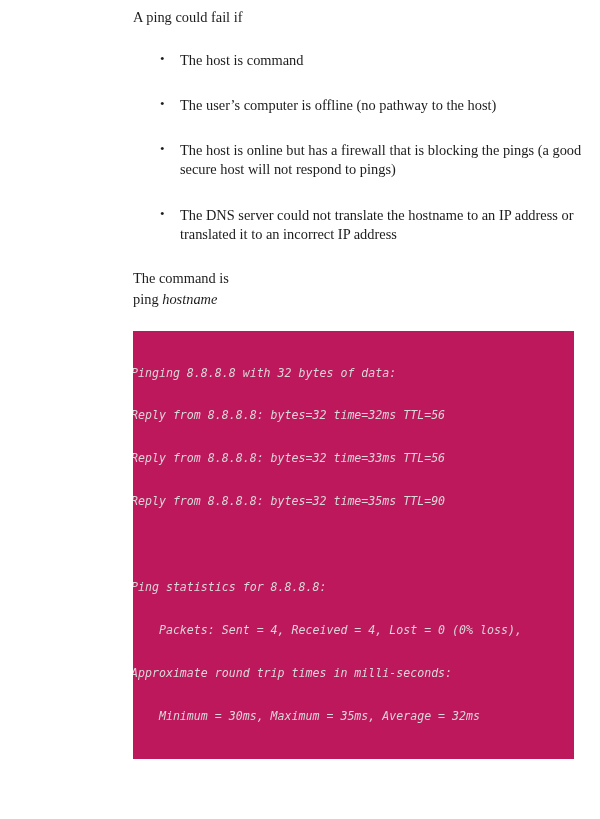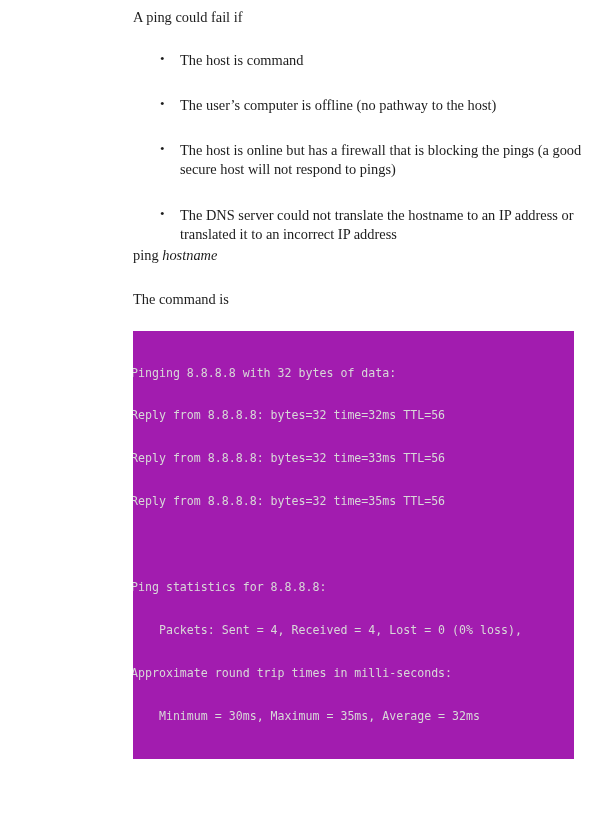--- a/index.html
+++ b/index.html
@@ -85,31 +85,32 @@
     top: -1px;
     font-size: 13px;
     color: #1c1c1c;
   }
 
   
   .console {
     margin-top: 22px;
     margin-left: 0px;
     width: 441px;
-    background: #a21caf;
+    background: #be185d;
     color: #d8d8d8;
     font-family: "DejaVu Sans Mono", "Liberation Mono", monospace;
     font-size: 11.6px;
     line-height: 14.3px;
     padding-top: 6px;
     padding-bottom: 7px;
     padding-left: 0px;
     box-sizing: border-box;
     overflow: hidden;
     white-space: pre;
+    font-style: italic;
   }
   .console .cline {
     white-space: pre;
     margin-left: -2px;
   }
   .console .cline.blank {
     height: 14.3px;
   }
 </style>
 </head>
@@ -123,31 +124,31 @@
 
       <p class="para para-lead">A ping could fail if</p>
 
       <ul class="bullets">
         <li class="first">The host is command</li>
         <li>The user’s computer is offline (no pathway to the host)</li>
         <li>The host is online but has a firewall that is blocking the pings (a good secure host will not respond to pings)</li>
         <li>The DNS server could not translate the hostname to an IP address or translated it to an incorrect IP address</li>
       </ul>
 
+      <p class="para gap-lg">The command is</p>
+
       <p class="para gap-sm">
         <span>ping</span><span>&nbsp;</span><span class="cmd-italic">hostname</span>
       </p>
-
-      <p class="para gap-lg">The command is</p>
 
       <div class="console">
         <div class="cline">Pinging 8.8.8.8 with 32 bytes of data:</div>
         <div class="cline">Reply from 8.8.8.8: bytes=32 time=32ms TTL=56</div>
         <div class="cline">Reply from 8.8.8.8: bytes=32 time=33ms TTL=56</div>
-        <div class="cline">Reply from 8.8.8.8: bytes=32 time=35ms TTL=56</div>
+        <div class="cline">Reply from 8.8.8.8: bytes=32 time=35ms TTL=90</div>
         <div class="cline blank"></div>
         <div class="cline">Ping statistics for 8.8.8.8:</div>
         <div class="cline">    Packets: Sent = 4, Received = 4, Lost = 0 (0% loss),</div>
         <div class="cline">Approximate round trip times in milli-seconds:</div>
         <div class="cline">    Minimum = 30ms, Maximum = 35ms, Average = 32ms</div>
       </div>
 
       <div style="height:18px"></div>
     </div>
   </div>

